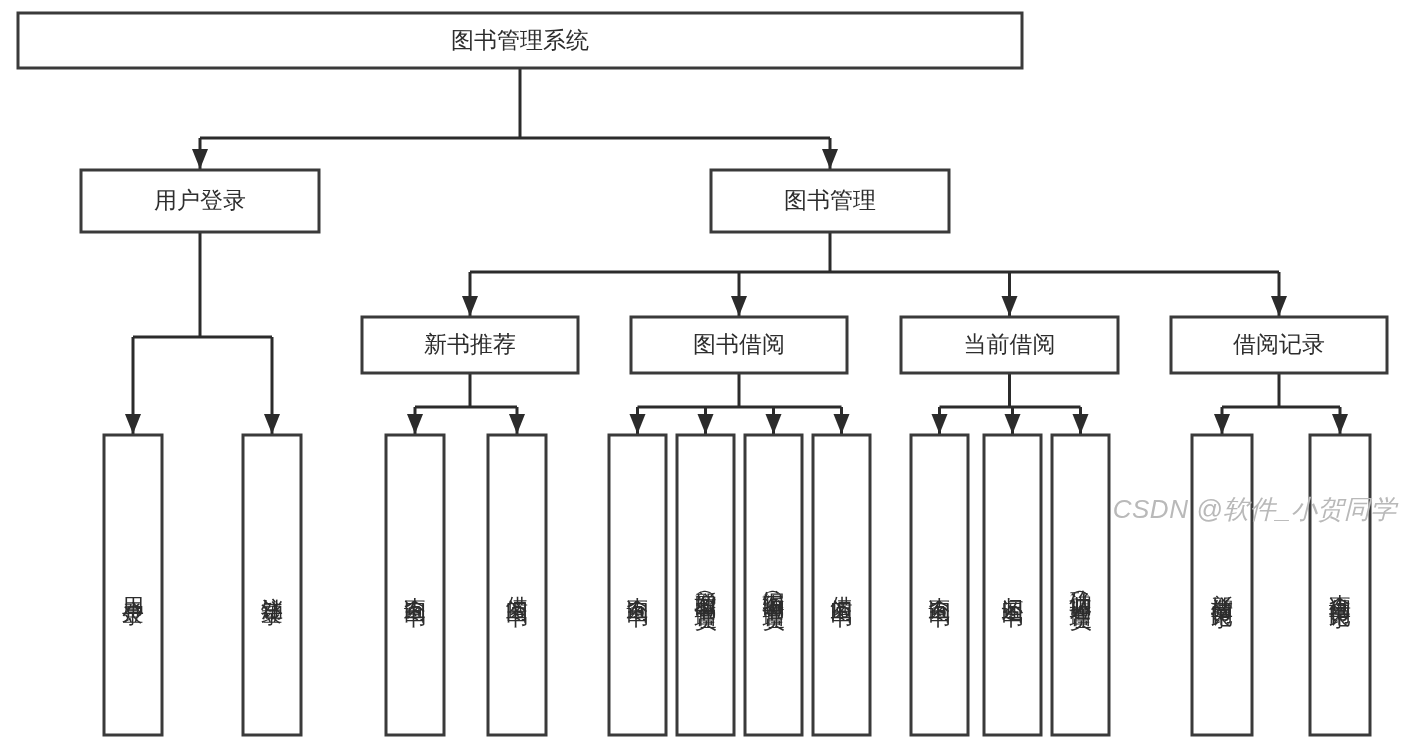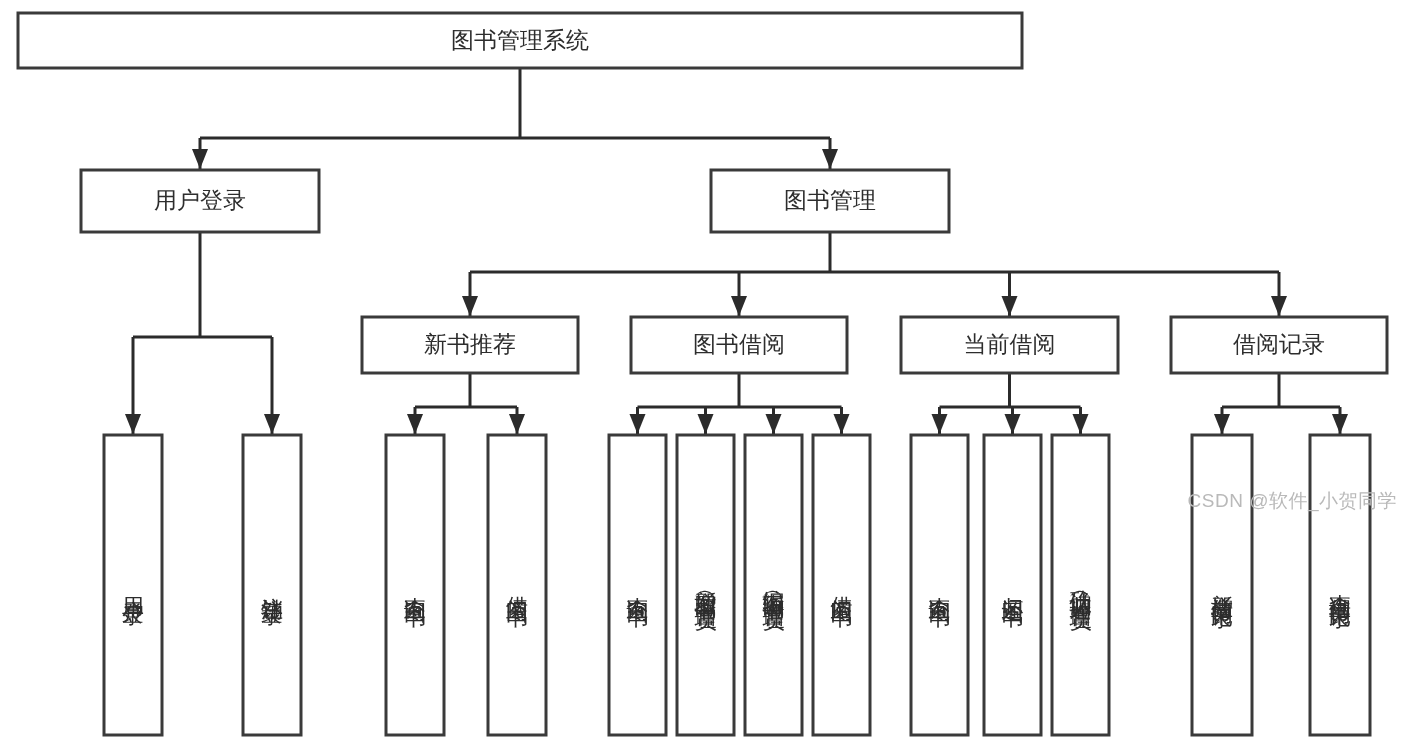--- a/index.html
+++ b/index.html
@@ -58,26 +58,27 @@
     line-height: 1.18;
     color: #2d2d2d;
     letter-spacing: 3px;
     text-align: center;
     white-space: nowrap;
     pointer-events: none;
   }
   .watermark {
     position: absolute;
     right: 8px;
-    bottom: 20px;
-    font-family: "Liberation Sans", "DejaVu Sans", sans-serif;
-    font-size: 19px;
+    bottom: 7px;
+    font-family: "Liberation Sans", "DejaVu Sans", sans-serif;
+    font-size: 26px;
     color: #b9b9b9;
     letter-spacing: 0.5px;
     white-space: nowrap;
+    font-style: italic;
   }
 </style>
 </head>
 <body>
 
 <div id="diagram-root">
 
   <svg class="diagram-canvas" viewBox="0 0 1405 747">
     <defs>
       <g id="arrowdef"></g>

